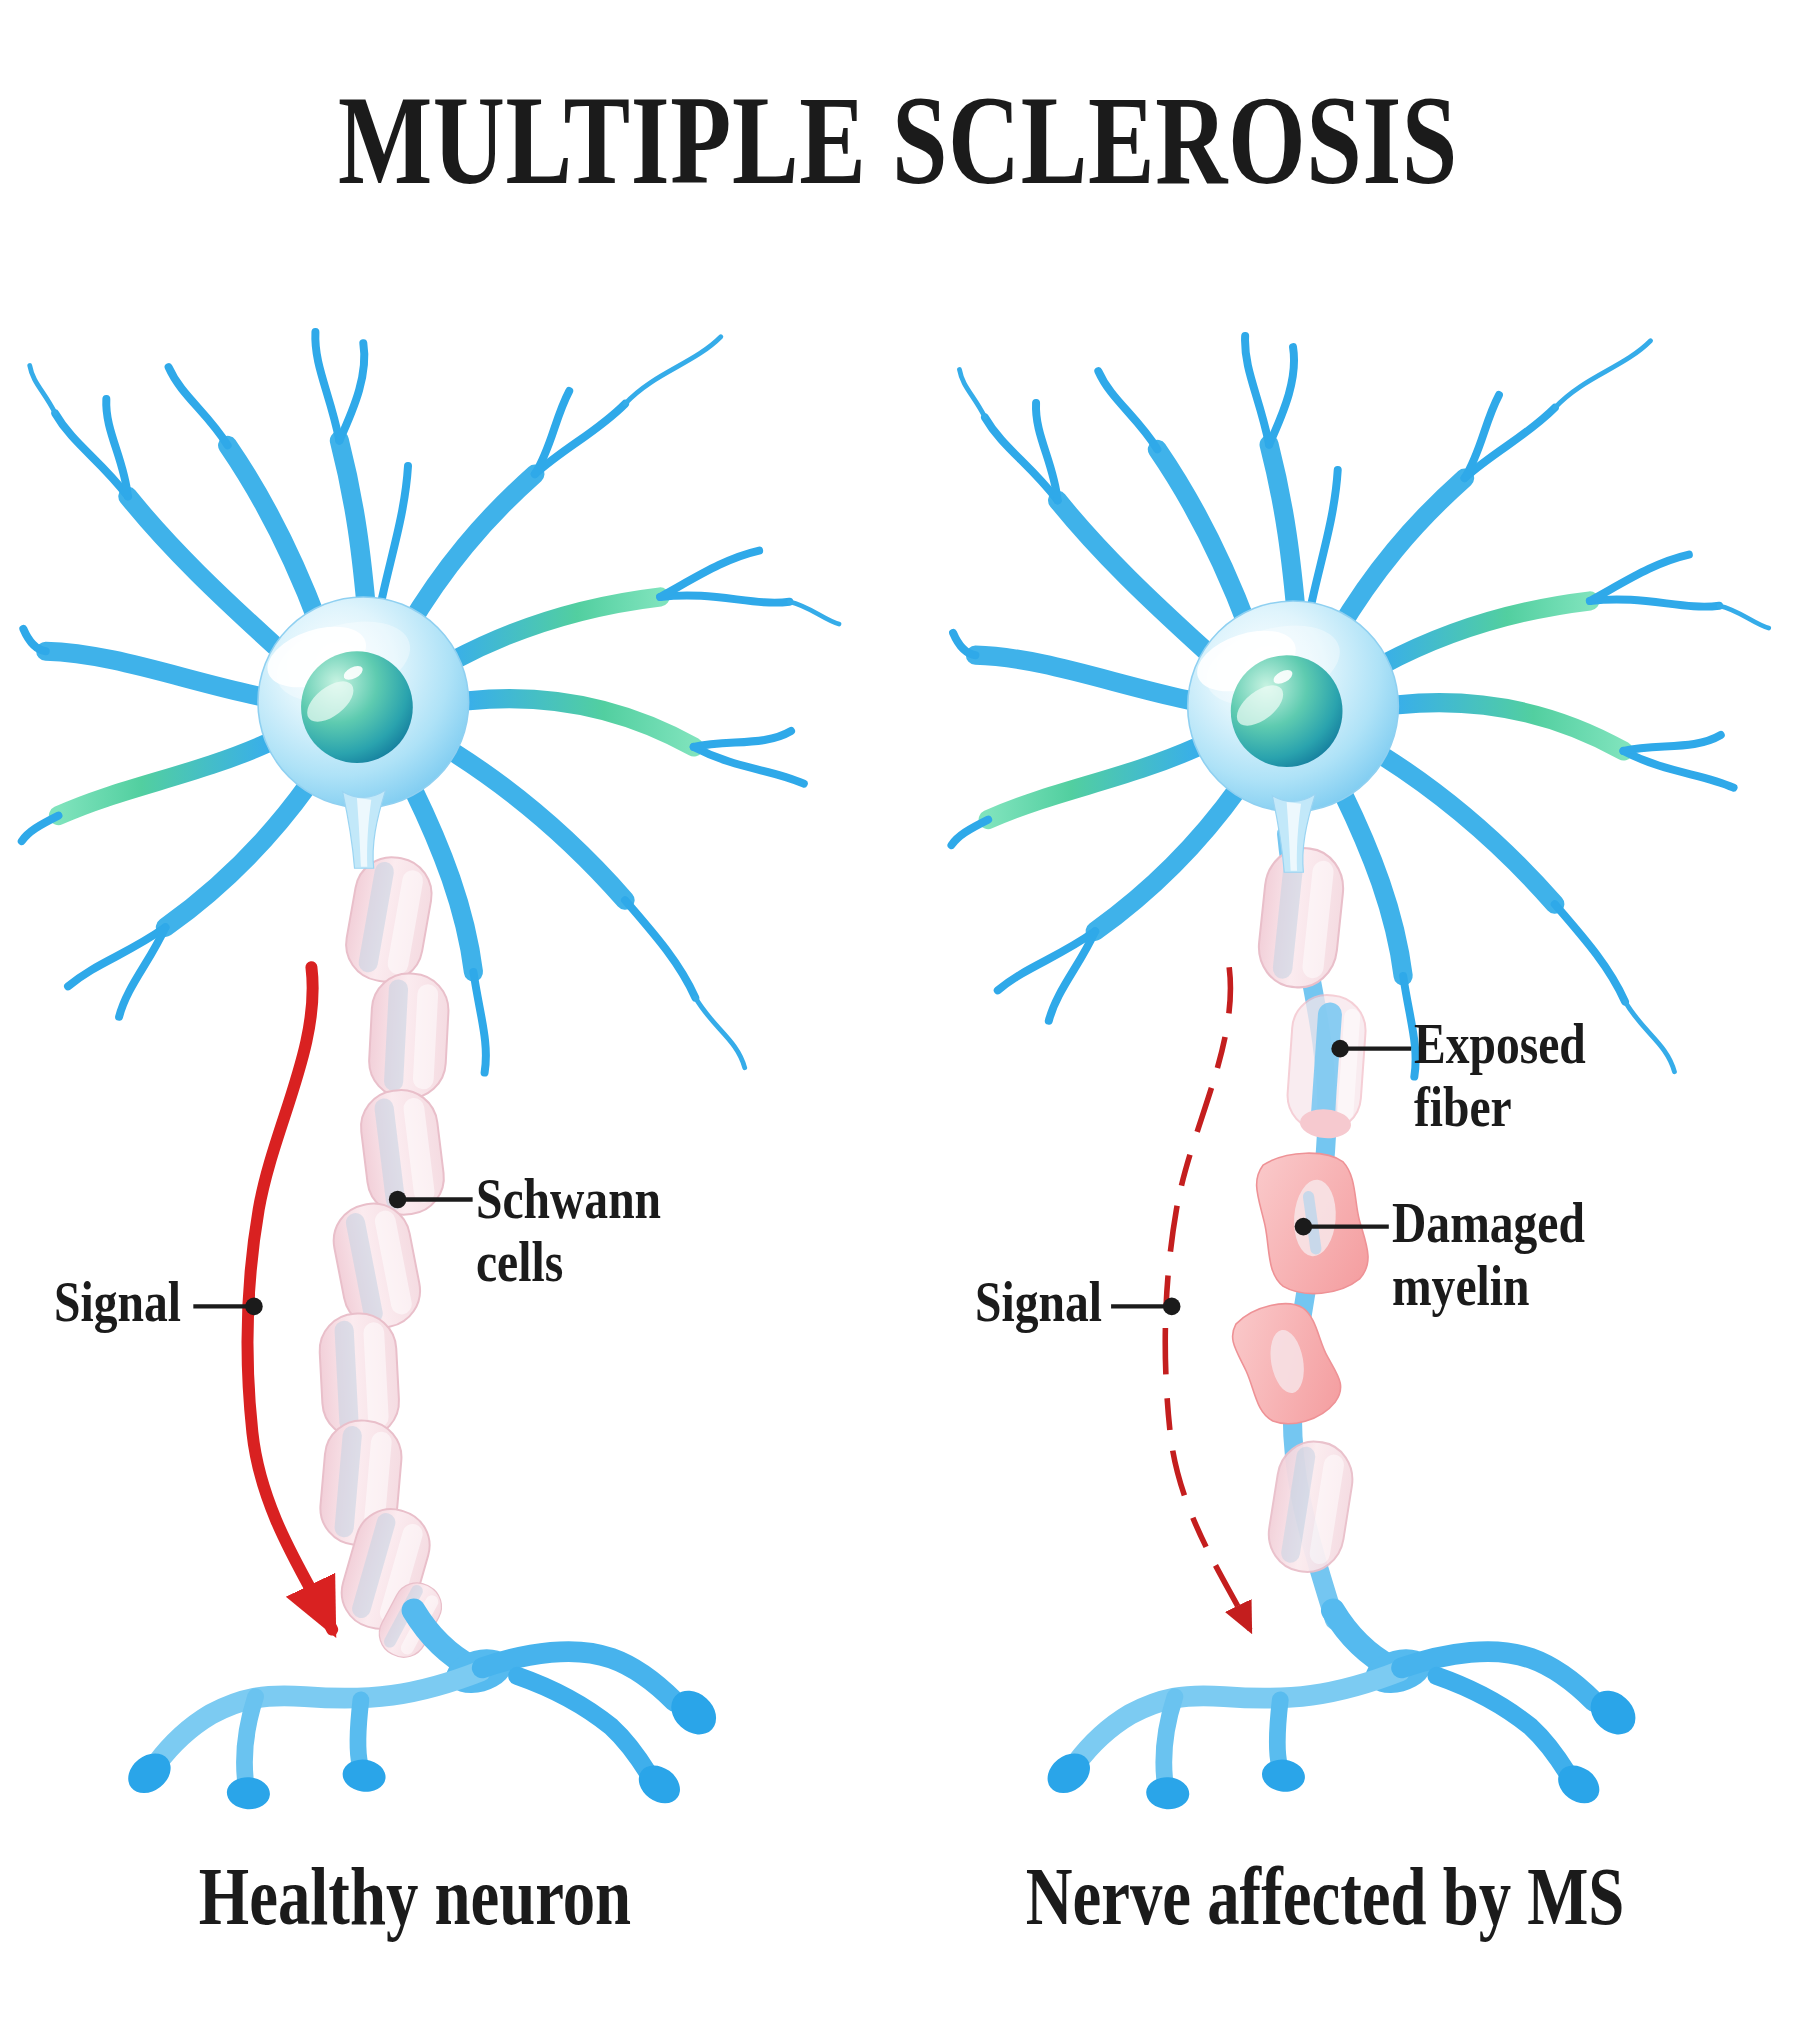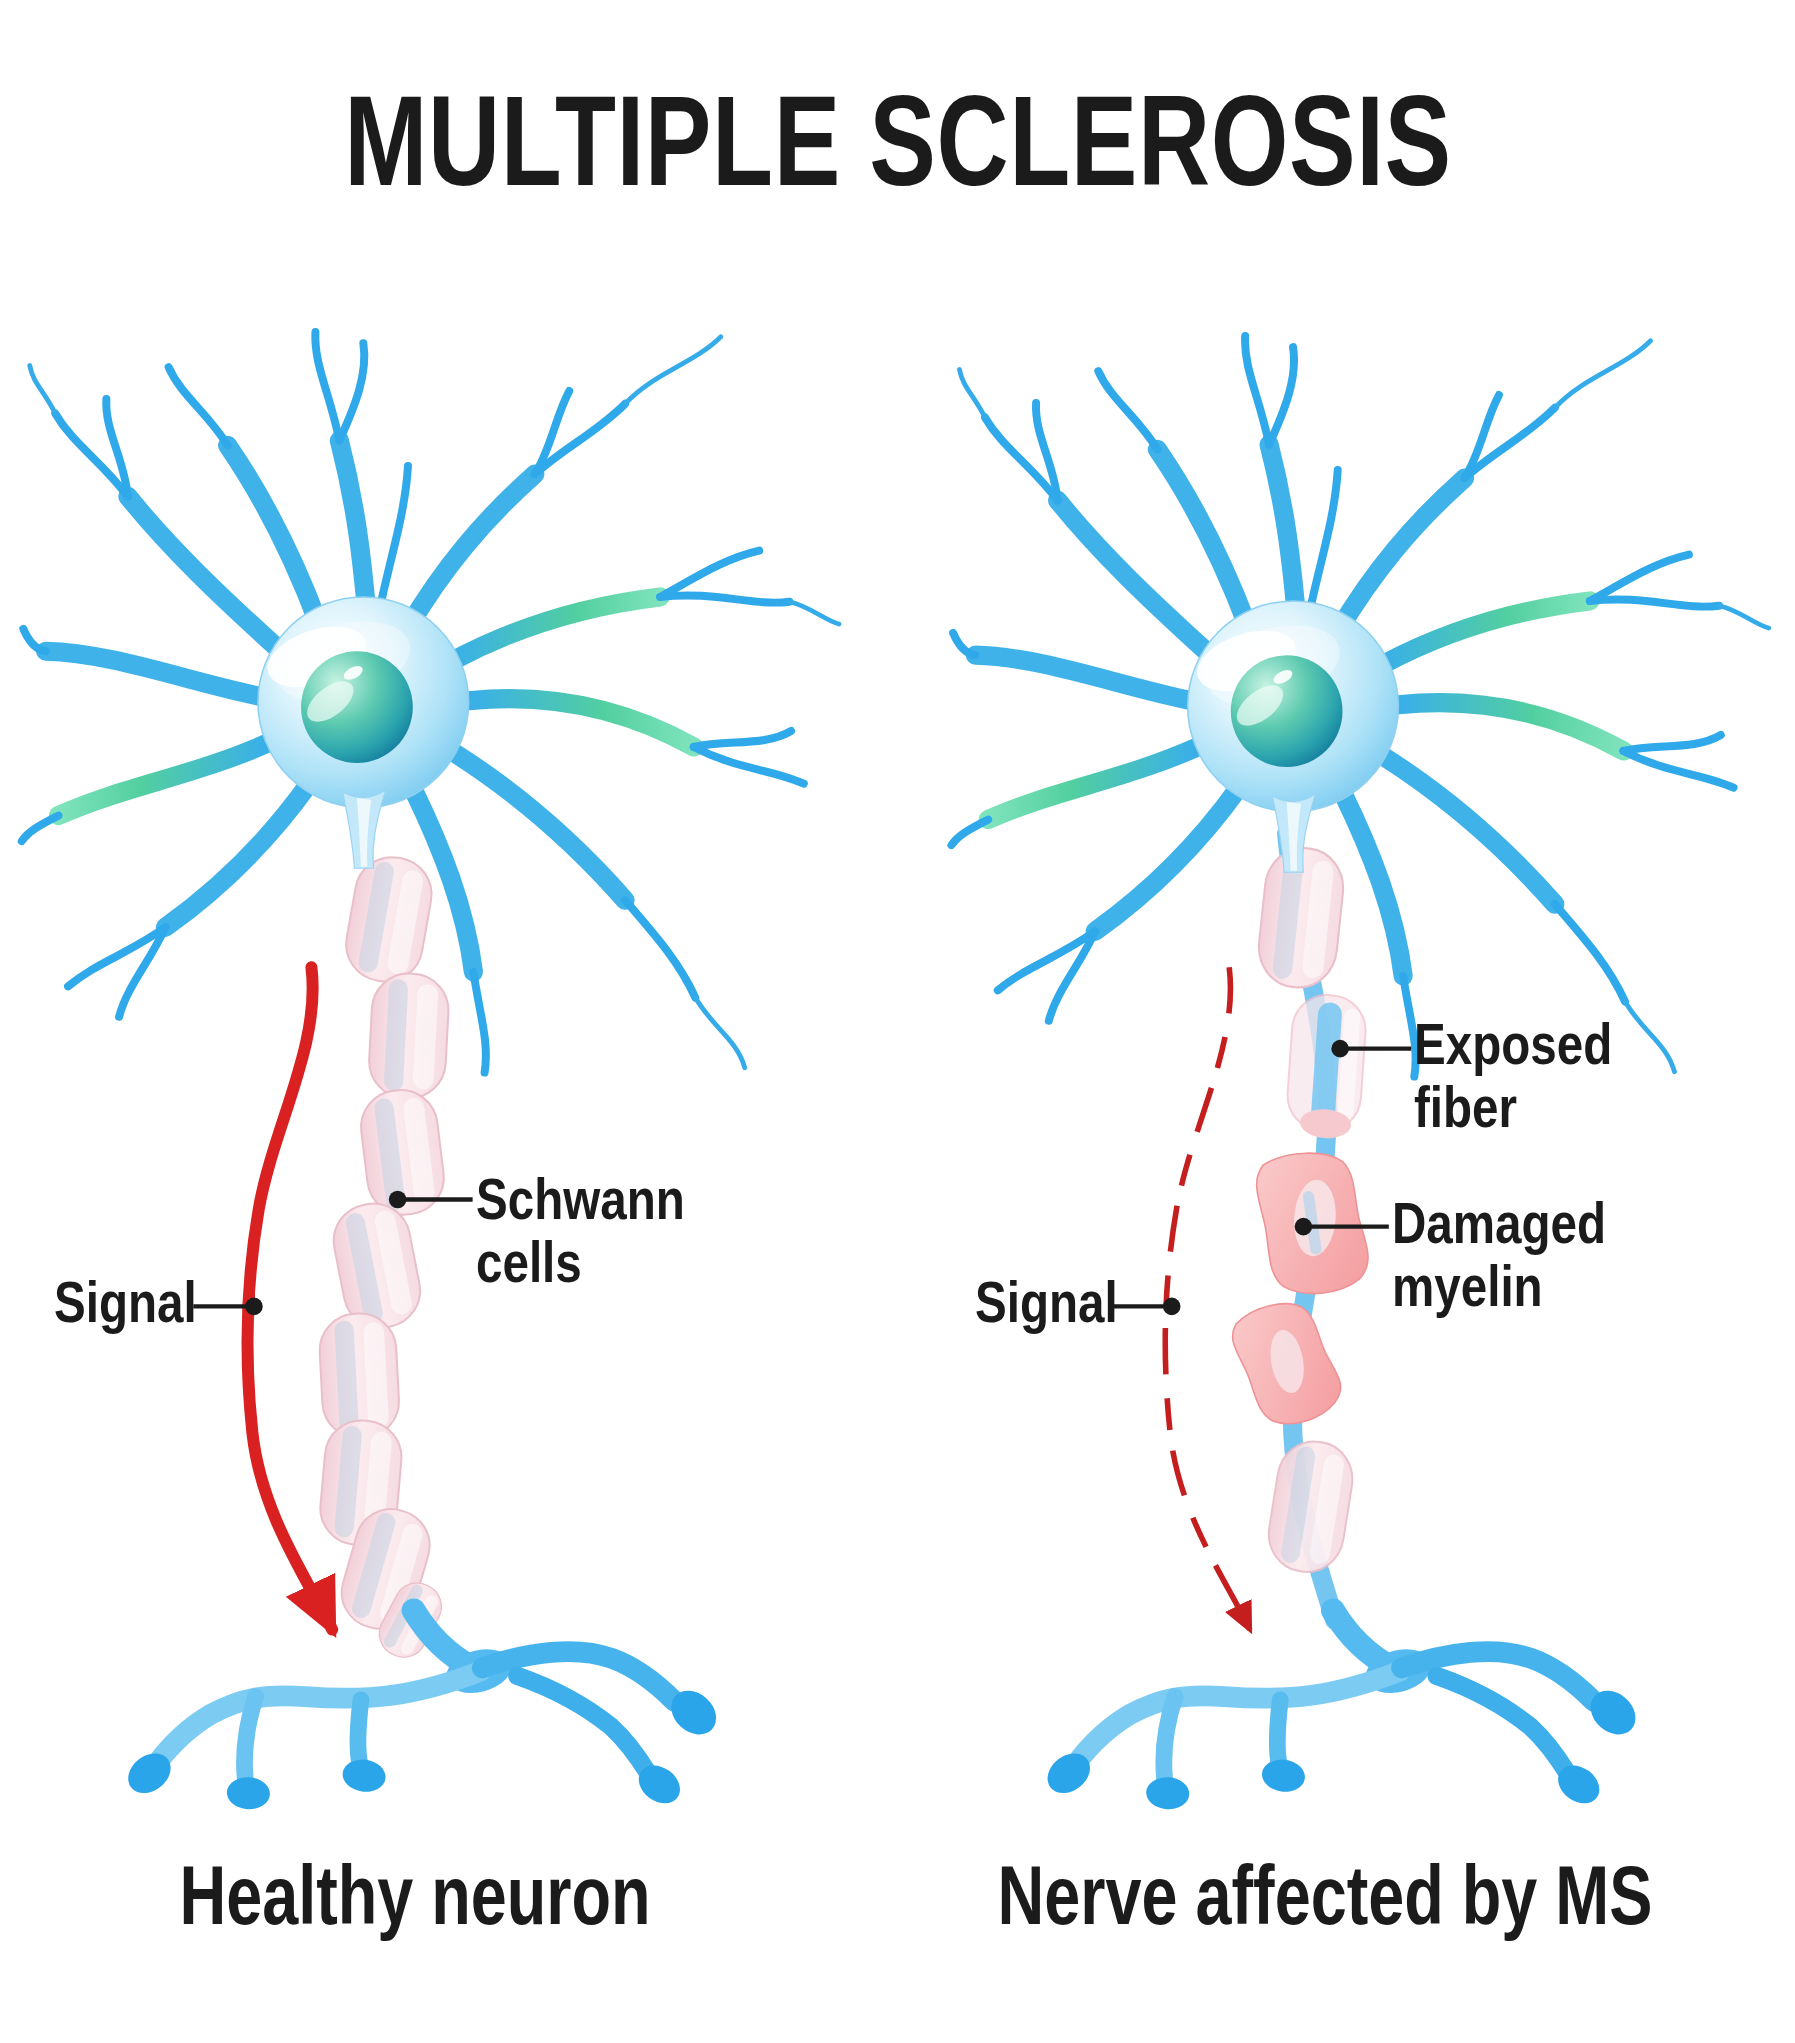--- a/index.html
+++ b/index.html
@@ -1,21 +1,21 @@
 <!DOCTYPE html>
 <html style="--signal-red: #D92121; --signal-red-dashed: #C41E1E; --label-black: #1B1B1B; --neuron-blue: #2FA9E9; --dendrite-green: #5BD4A4; --soma-blue: #A9E0F6; --nucleus-teal: #1F8FA6; --myelin-pink: #F8E4E8; --myelin-border: #ECC4CE; --damaged-pink: #F49C9E; --exposed-fiber-blue: #7CC9F2; --terminal-blue: #2AA5E9; --background: #FFFFFF;font-size:12.8px"><head>
 <meta charset="utf-8">
 <style>
   :root{
     --signal-red:#D92121; --signal-red-dashed:#C41E1E; --label-black:#1B1B1B;
     --neuron-blue:#2FA9E9; --background:#FFFFFF;
   }
   html,body{margin:0;padding:0;background:var(--background);}
   #stage{position:relative;width:1796px;height:2043px;background:var(--background);
-         font-family:Liberation Sans, sans-serif;overflow:hidden;}
+         font-family:Liberation Serif, serif;overflow:hidden;}
   #art{position:absolute;left:0;top:0;}
   .txt{position:absolute;color:var(--label-black);font-weight:bold;white-space:nowrap;}
   .title{font-size:128px;letter-spacing:0.8px;transform:translateX(-50%) scaleX(.78);transform-origin:50% 0;}
   .caption{font-size:83px;transform:translateX(-50%) scaleX(.78);transform-origin:50% 0;}
   .lbl{font-size:58px;line-height:63px;transform:scaleX(.82);transform-origin:0 0;}
   .dnd{fill:none;stroke-linecap:round;}
   .conn{stroke:var(--label-black);stroke-width:5.5px;}
   .dot{fill:var(--label-black);}
   .sigL{fill:none;stroke:var(--signal-red);stroke-width:15px;stroke-linecap:round;}
   .sigR{fill:none;stroke:var(--signal-red-dashed);stroke-width:7px;stroke-linecap:butt;

